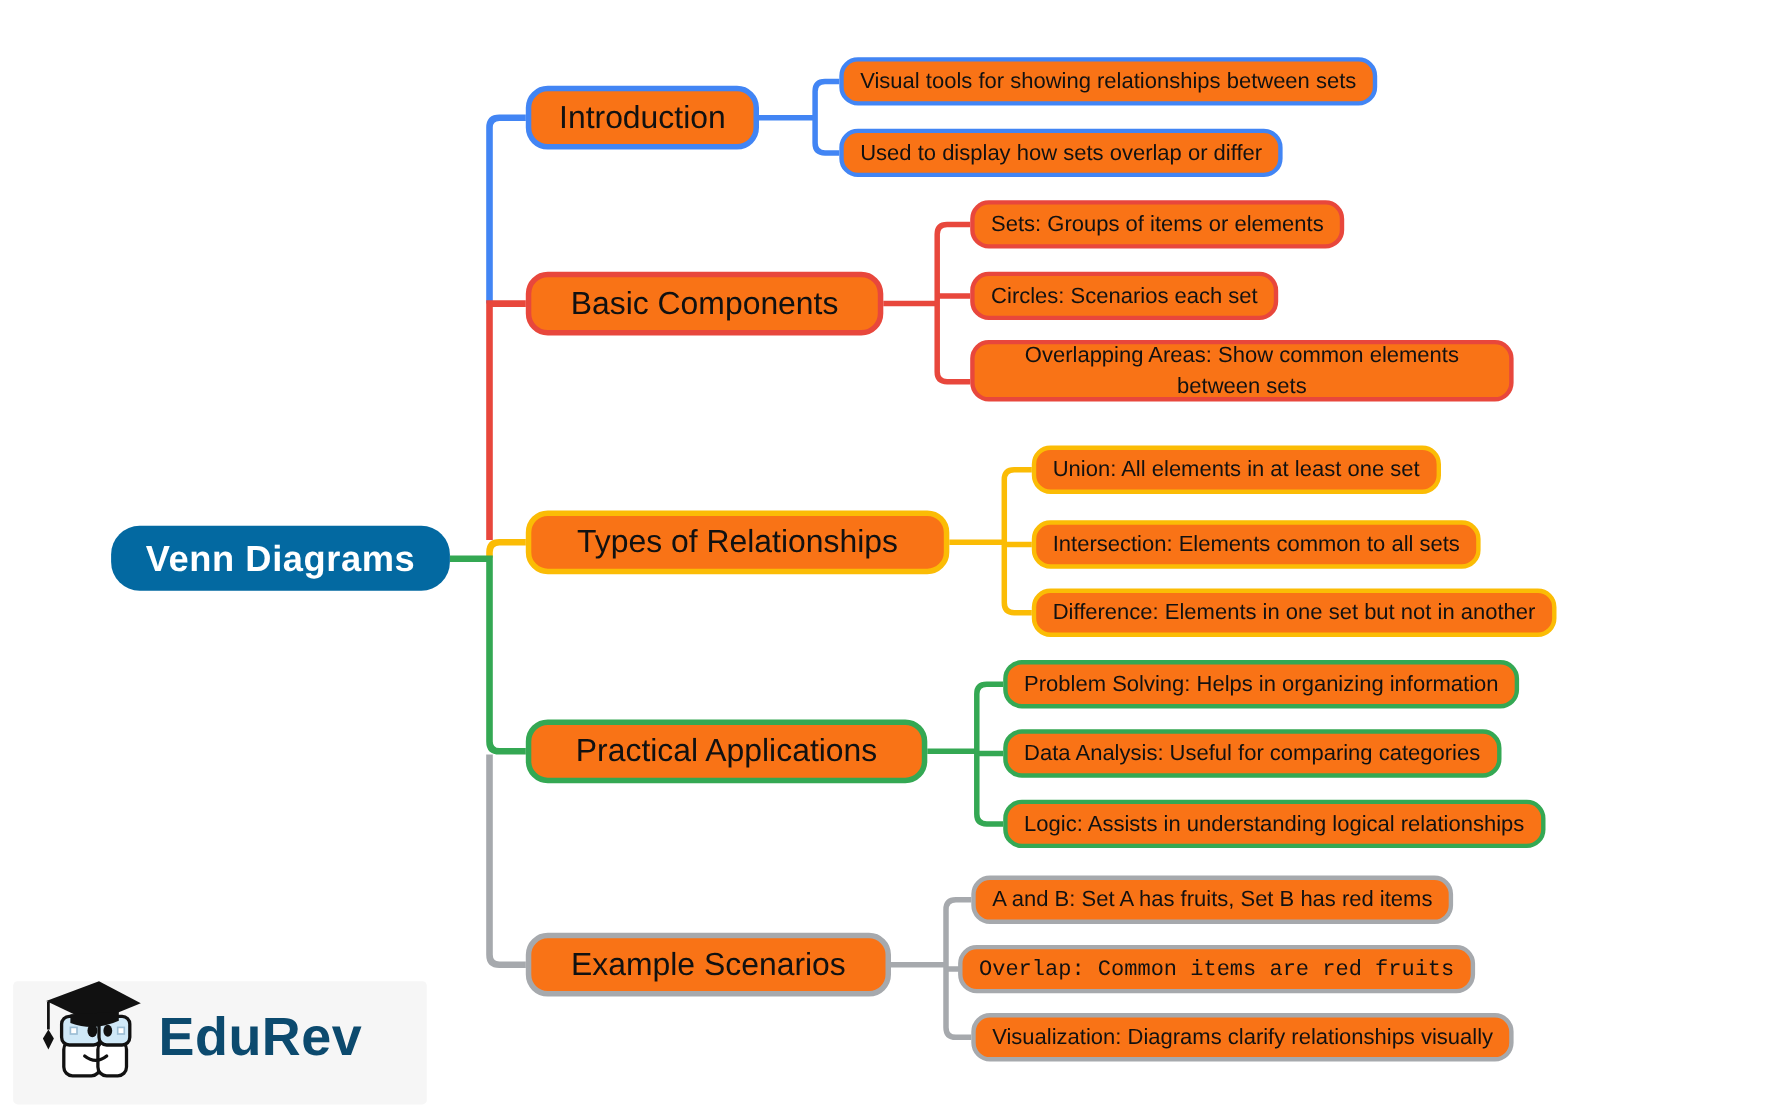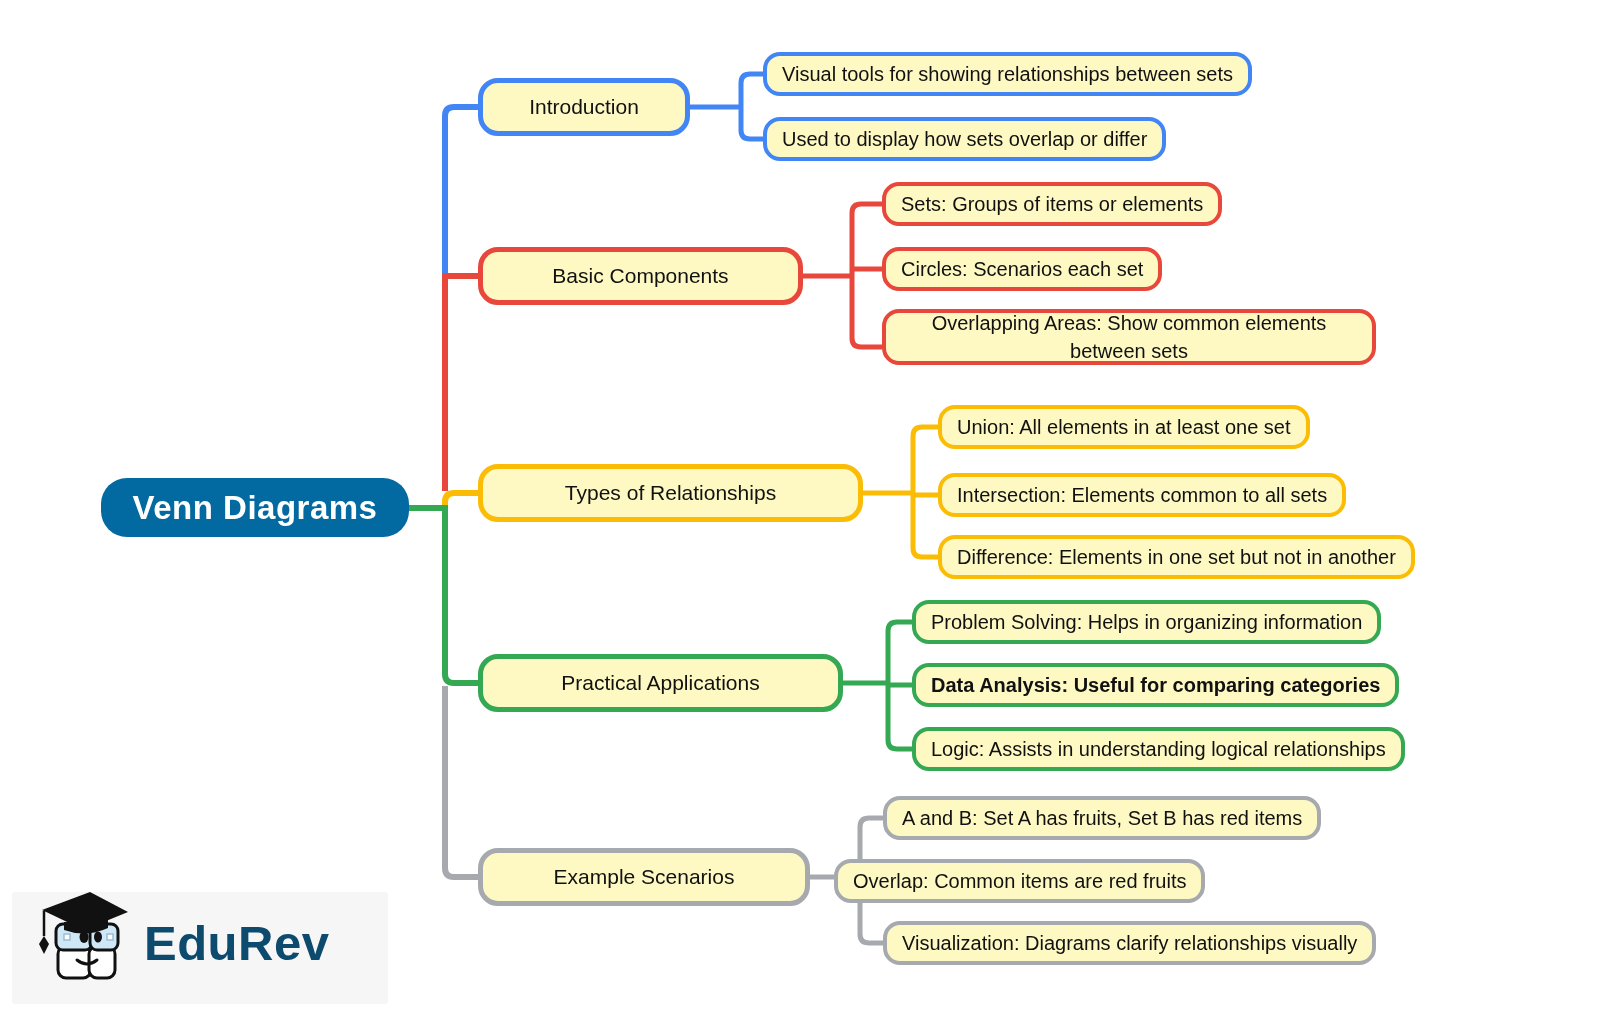--- a/index.html
+++ b/index.html
@@ -3,29 +3,29 @@
 <meta charset="utf-8">
 <style>
   html,body{margin:0;padding:0;background:#ffffff;}
   .stage{
     position:relative;width:1607px;height:1017px;background:#ffffff;overflow:hidden;
     font-family:"Liberation Sans", sans-serif;color:#111;
   }
   .wires{position:absolute;left:0;top:0;width:1607px;height:1017px;}
   .wires path{fill:none;stroke-linecap:butt;}
   .node{
-    position:absolute;box-sizing:border-box;background:#fef9c3;
+    position:absolute;box-sizing:border-box;background:#f97316;
     display:flex;align-items:center;justify-content:center;text-align:center;
     white-space:nowrap;color:#111;
   }
   .root{
     left:101px;top:478px;width:308px;height:59px;background:#0369a1;color:#ffffff;
     border-radius:26px;font-size:33px;font-weight:bold;letter-spacing:0.5px;
   }
-  .branch{height:58px;border:5px solid;border-radius:20px;font-size:21px;padding:0 18px;}
+  .branch{height:58px;border:5px solid;border-radius:20px;font-size:29px;padding:0 18px;}
   .child{height:44px;border:4px solid;border-radius:17px;font-size:20px;padding:0 15px;}
 
   .c-blue{border-color:#4285F4;}
   .c-red{border-color:#E8473C;}
   .c-yellow{border-color:#FBBC05;}
   .c-green{border-color:#34A853;}
   .c-gray{border-color:#A6A9AD;}
 
   .b0{left:478px;top:78px;width:212px;}
   .b1{left:478px;top:247px;width:325px;}
@@ -35,24 +35,24 @@
 
   .b0c0{left:763px;top:52px;}
   .b0c1{left:763px;top:117px;}
   .b1c0{left:882px;top:182px;text-align:right;}
   .b1c1{left:882px;top:247px;}
   .b1c2{left:882px;top:309px;height:56px;width:494px;white-space:normal;line-height:1.4;}
   .b2c0{left:938px;top:405px;}
   .b2c1{left:938px;top:473px;}
   .b2c2{left:938px;top:535px;}
   .b3c0{left:912px;top:600px;}
-  .b3c1{left:912px;top:663px;font-weight:bold;}
+  .b3c1{left:912px;top:663px;}
   .b3c2{left:912px;top:727px;}
   .b4c0{left:883px;top:796px;}
-  .b4c1{left:834px;top:859px;}
+  .b4c1{left:871px;top:859px;font-family:Liberation Mono, monospace;}
   .b4c2{left:883px;top:921px;}
 
   .logo-backdrop{
     position:absolute;left:12px;top:892px;width:376px;height:112px;
     background:#f6f6f6;border-radius:4px;
   }
   .logo{position:absolute;left:34px;top:884px;display:flex;align-items:center;}
   .logo-text{
     font-size:49px;font-weight:bold;color:#0c4a6e;margin-left:14px;margin-top:14px;
     letter-spacing:0.5px;

